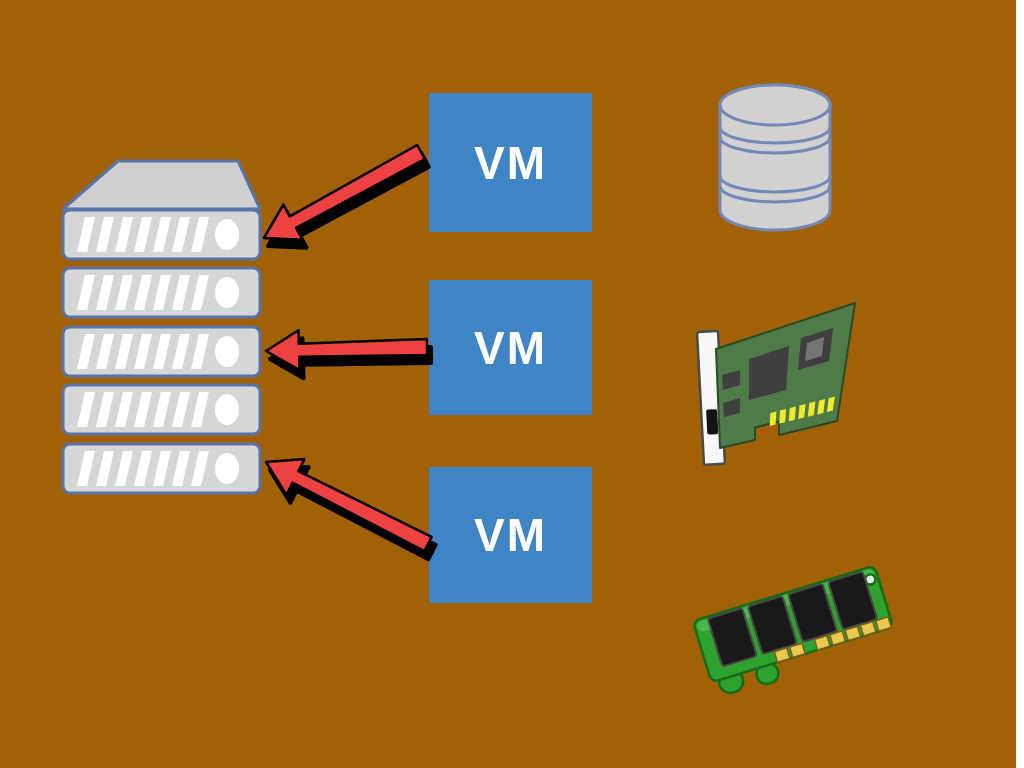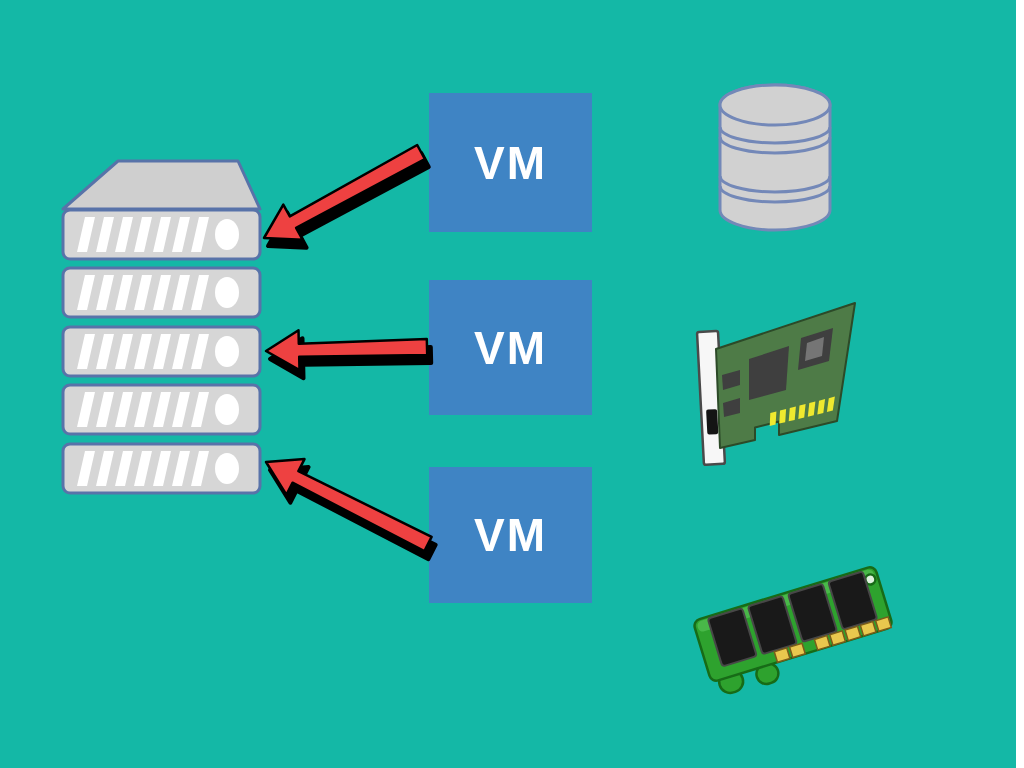--- a/index.html
+++ b/index.html
@@ -1,16 +1,16 @@
 <!DOCTYPE html>
 <html><head>
 <meta charset="utf-8">
 <style>
   html,body{margin:0;padding:0;width:1024px;height:768px;background:#ffffff;overflow:hidden;}
-  .stage{position:relative;width:1016px;height:768px;background:#14b8a6;text-align:right;}
+  .stage{position:relative;width:1016px;height:768px;background:#a16207;text-align:right;}
   svg{display:block;}
   .db-stroke{stroke:#7388b8;stroke-width:3;}
   .db-line{stroke:#7388b8;stroke-width:3;fill:none;}
   .bracket-stroke{stroke:#4a4a4a;stroke-width:2.5;}
   .pcb-stroke{stroke:#2c4a28;stroke-width:2;stroke-linejoin:round;}
   .ram-outline{stroke:#176b17;stroke-width:2.5;}
   .ram-chip{stroke:#474747;stroke-width:2;}
   .ram-pad{stroke:#7a5c1a;stroke-width:1.5;}
   .vm-label{font-family:"Liberation Sans",sans-serif;font-weight:bold;font-size:46px;letter-spacing:2px;fill:#ffffff;}
 </style>

